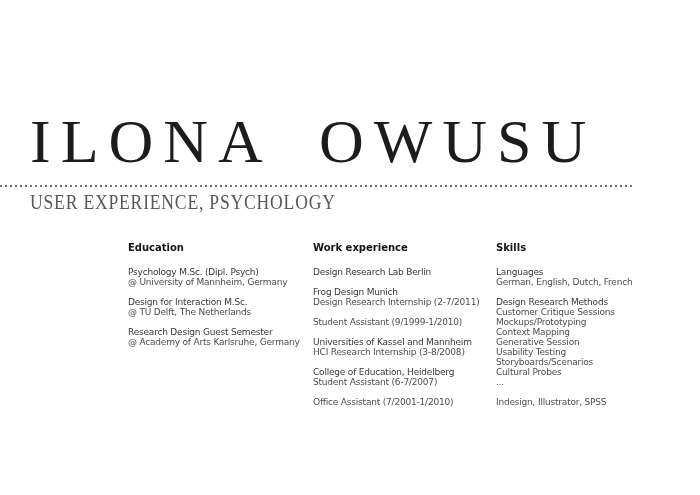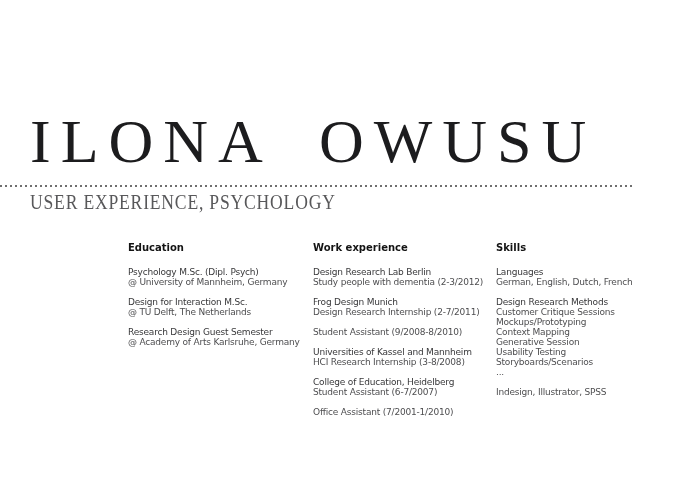--- a/index.html
+++ b/index.html
@@ -112,28 +112,27 @@
     <div class="entry">
       <div class="line line-title">Research Design Guest Semester</div>
       <div class="line line-sub">@ Academy of Arts Karlsruhe, Germany</div>
     </div>
   </div>
 
   <div class="col col-work">
     <h2 class="col-header">Work experience</h2>
     <div class="entry">
       <div class="line line-title">Design Research Lab Berlin</div>
-      <div class="line line-sub">Study people with dementia (2-3/2012)</div>
     </div>
     <div class="entry">
       <div class="line line-title">Frog Design Munich</div>
       <div class="line line-sub">Design Research Internship (2-7/2011)</div>
     </div>
     <div class="entry">
-      <div class="line line-sub">Student Assistant (9/2008-8/2010)</div>
+      <div class="line line-sub">Student Assistant (9/1999-1/2010)</div>
     </div>
     <div class="entry">
       <div class="line line-title">Universities of Kassel and Mannheim</div>
       <div class="line line-sub">HCI Research Internship (3-8/2008)</div>
     </div>
     <div class="entry">
       <div class="line line-title">College of Education, Heidelberg</div>
       <div class="line line-sub">Student Assistant (6-7/2007)</div>
     </div>
     <div class="entry">
@@ -148,20 +147,21 @@
       <div class="line line-sub">German, English, Dutch, French</div>
     </div>
     <div class="group">
       <div class="line line-title">Design Research Methods</div>
       <div class="line line-sub">Customer Critique Sessions</div>
       <div class="line line-sub">Mockups/Prototyping</div>
       <div class="line line-sub">Context Mapping</div>
       <div class="line line-sub">Generative Session</div>
       <div class="line line-sub">Usability Testing</div>
       <div class="line line-sub">Storyboards/Scenarios</div>
+      <div class="line line-sub">Cultural Probes</div>
       <div class="line line-sub">...</div>
     </div>
     <div class="group">
       <div class="line line-sub">Indesign, Illustrator, SPSS</div>
     </div>
   </div>
 
 
 </div>
 

